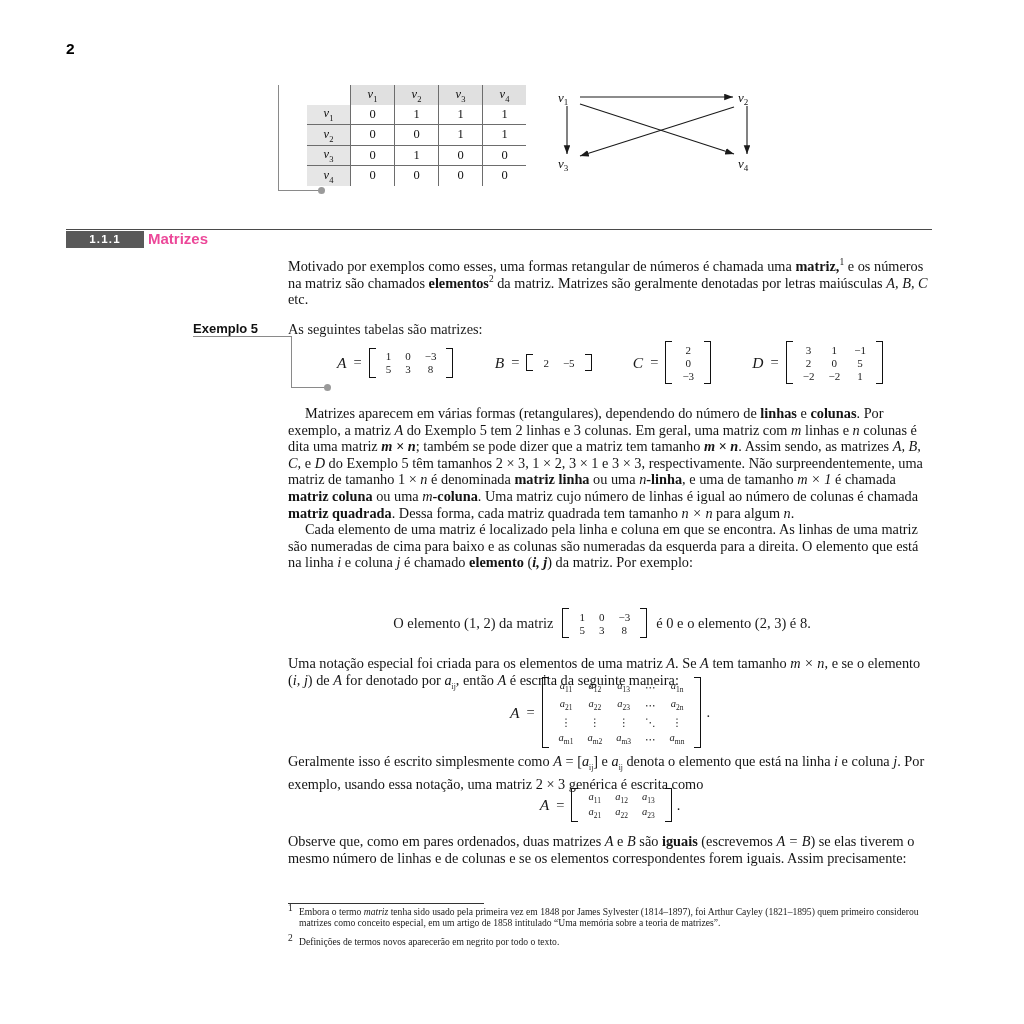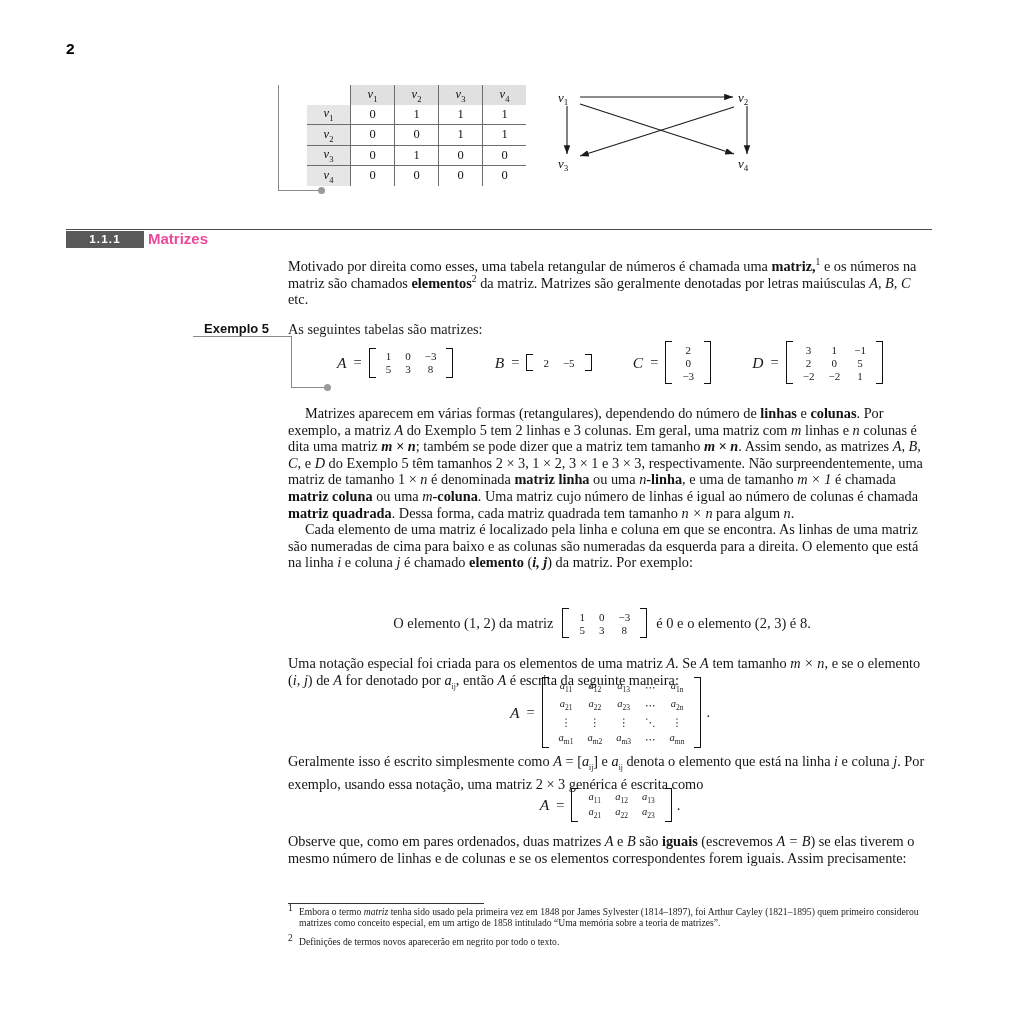--- a/index.html
+++ b/index.html
@@ -184,21 +184,21 @@
 
   .para1 { top: 258px; }
   .para2 { top: 405px; }
   .para3 { top: 655px; }
   .para4 { top: 753px; }
   .para5 { top: 833px; }
 
   
   .example-label {
     position: absolute;
-    left: 204px;
+    left: 193px;
     top: 321px;
     font-family: "Liberation Sans", sans-serif;
     font-weight: bold;
     font-size: 13px;
     color: #111;
   }
   .example-lead {
     position: absolute;
     left: 288px;
     top: 321px;
@@ -352,21 +352,21 @@
       <line x1="186" y1="27" x2="32" y2="76" stroke="#1a1a1a" stroke-width="1.1" marker-end="url(#arrow)"></line>
       <line x1="32" y1="76" x2="186" y2="27" stroke="#1a1a1a" stroke-width="0"></line>
     </svg>
   </div>
 
   <div class="section-rule"></div>
   <div class="sec-num">1.1.1</div>
   <div class="sec-title">Matrizes</div>
 
   <div class="body-col para1">
-    <p><span>Motivado por direita como esses, uma tabela retangular de números é chamada uma </span><b>matriz,</b><sup>1</sup><span> e os números na matriz são chamados </span><b>elementos</b><sup>2</sup><span> da matriz. Matrizes são geralmente denotadas por letras maiúsculas </span><i>A, B, C</i><span> etc.</span></p>
+    <p><span>Motivado por exemplos como esses, uma formas retangular de números é chamada uma </span><b>matriz,</b><sup>1</sup><span> e os números na matriz são chamados </span><b>elementos</b><sup>2</sup><span> da matriz. Matrizes são geralmente denotadas por letras maiúsculas </span><i>A, B, C</i><span> etc.</span></p>
   </div>
 
   <div class="example-label">Exemplo 5</div>
   <div class="example-lead">As seguintes tabelas são matrizes:</div>
   <div class="callout" style="left:193px; top:336px; width:150px; height:56px;">
     <div class="hline" style="left:0; top:0; width:99px;"></div>
     <div class="vline" style="left:98px; top:0; height:52px;"></div>
     <div class="hline" style="left:98px; top:51px; width:36px;"></div>
     <div class="dot" style="left:131px; top:48px;"></div>
   </div>

